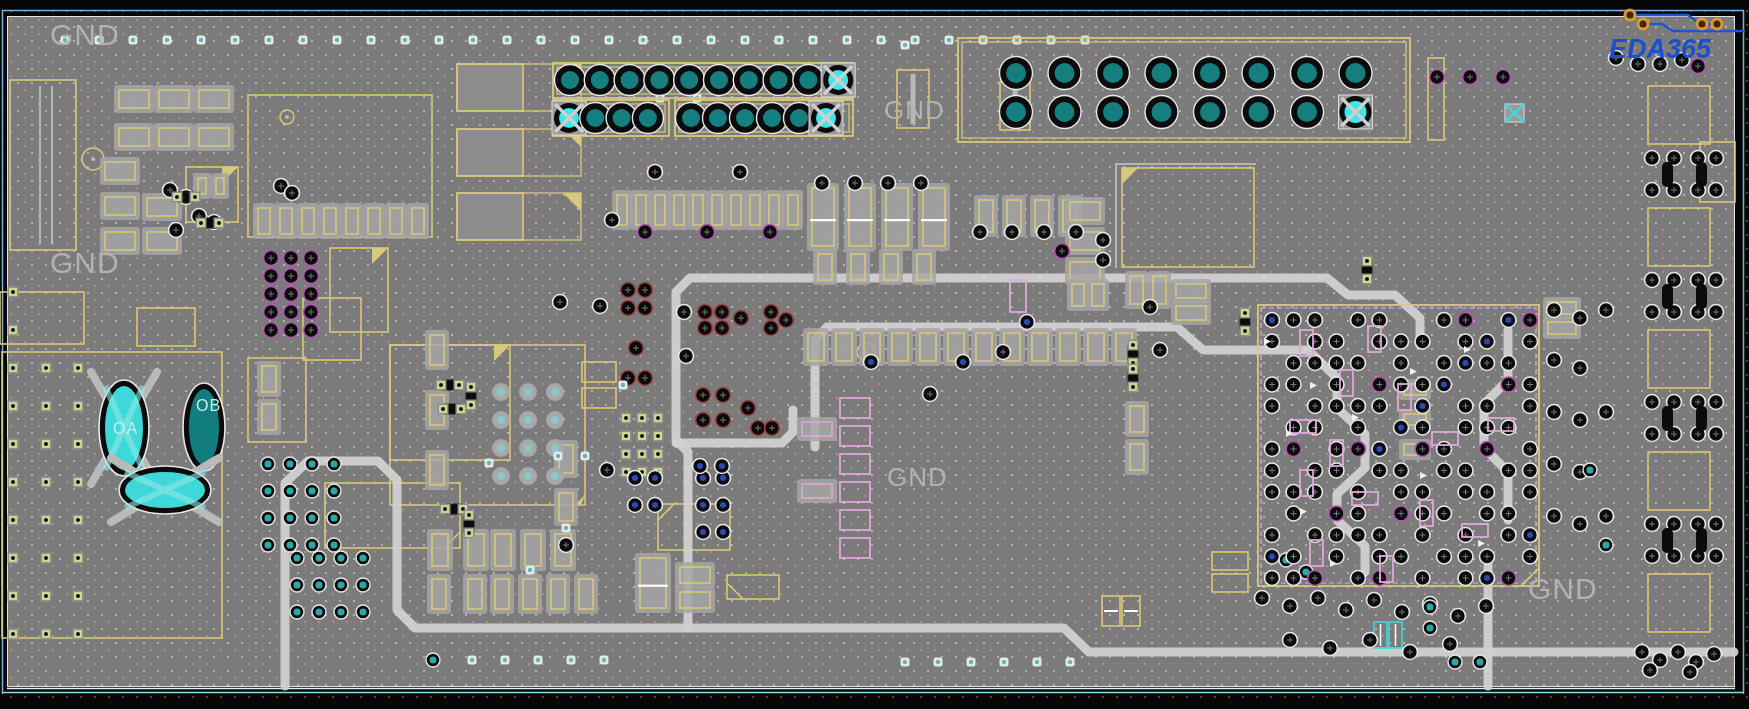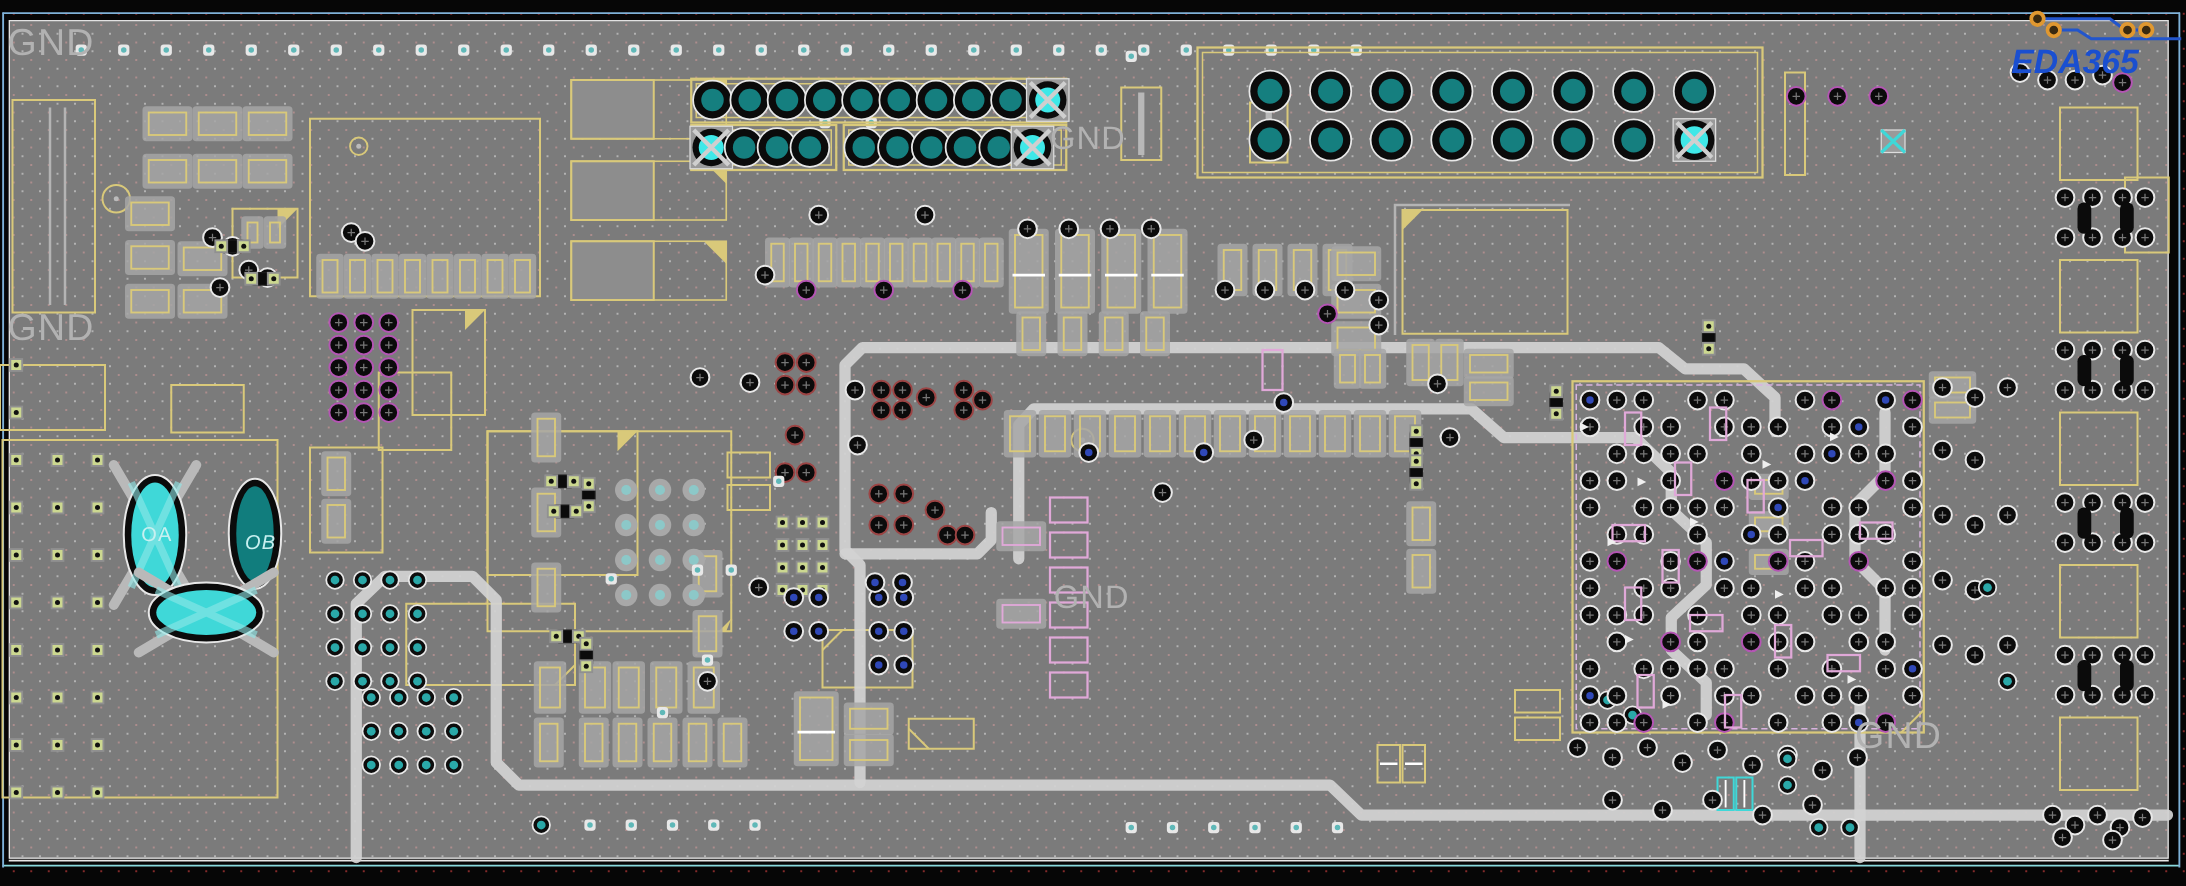--- a/index.html
+++ b/index.html
@@ -11,21 +11,21 @@
   #board{position:absolute;left:7px;top:16px;width:1728px;height:671px;
          background-color:#7b7b7b;
          background-image:
            radial-gradient(circle,rgba(255,255,255,.42) .8px,transparent 1px),
            radial-gradient(circle,rgba(255,170,170,.38) .8px,transparent 1px);
          background-size:14px 14px,14px 14px;
          background-position:3px 3px,10px 10px;
          border:1.5px solid #e2e2e2;box-sizing:border-box;}
   #overlay{position:absolute;left:0;top:0;width:1749px;height:709px;}
   .lbl{position:absolute;color:#b2b2b2;letter-spacing:1px;line-height:1;
-       font-family:"Liberation Sans",sans-serif;user-select:none;}
+       font-family:"Liberation Sans",sans-serif;user-select:none;margin-left:44px;}
   .padlbl{position:absolute;color:#c8f0f0;font-size:16px;line-height:1;letter-spacing:1px;}
   #logo-text{position:absolute;font-weight:bold;font-style:italic;line-height:1;
              font-family:"Liberation Sans",sans-serif;}
 </style>
 </head>
 <body>
 
 <div id="stage">
   <div id="board"></div>
   <svg id="overlay" width="1749" height="709" viewBox="0 0 1749 709">
@@ -1388,16 +1388,16 @@
       <circle cx="1717" cy="24" r="5" fill="#3a2a10" stroke="#e09830" stroke-width="3"></circle>
     </svg>
 
   <div class="lbl" id="gnd0" style="left: 6px; top: 20px; font-size: 30px;">GND</div>
   <div class="lbl" id="gnd1" style="left: 6px; top: 248px; font-size: 30px;">GND</div>
   <div class="lbl" id="gnd2" style="left: 840px; top: 97px; font-size: 26px;">GND</div>
   <div class="lbl" id="gnd3" style="left: 843px; top: 464px; font-size: 26px;">GND</div>
   <div class="lbl" id="gnd4" style="left: 1484px; top: 574px; font-size: 30px;">GND</div>
 
   <div class="padlbl" id="pad0" style="left: 113px; top: 421px;">OA</div>
-  <div class="padlbl" id="pad1" style="left: 196px; top: 427px; font-style: italic;">OB</div>
+  <div class="padlbl" id="pad1" style="left: 196px; top: 398px;">OB</div>
 
   <div id="logo-text" style="left: 1609px; top: 36px; font-size: 27px; color: rgb(26, 79, 208);">EDA365</div>
 </div>
 
 </body></html>

